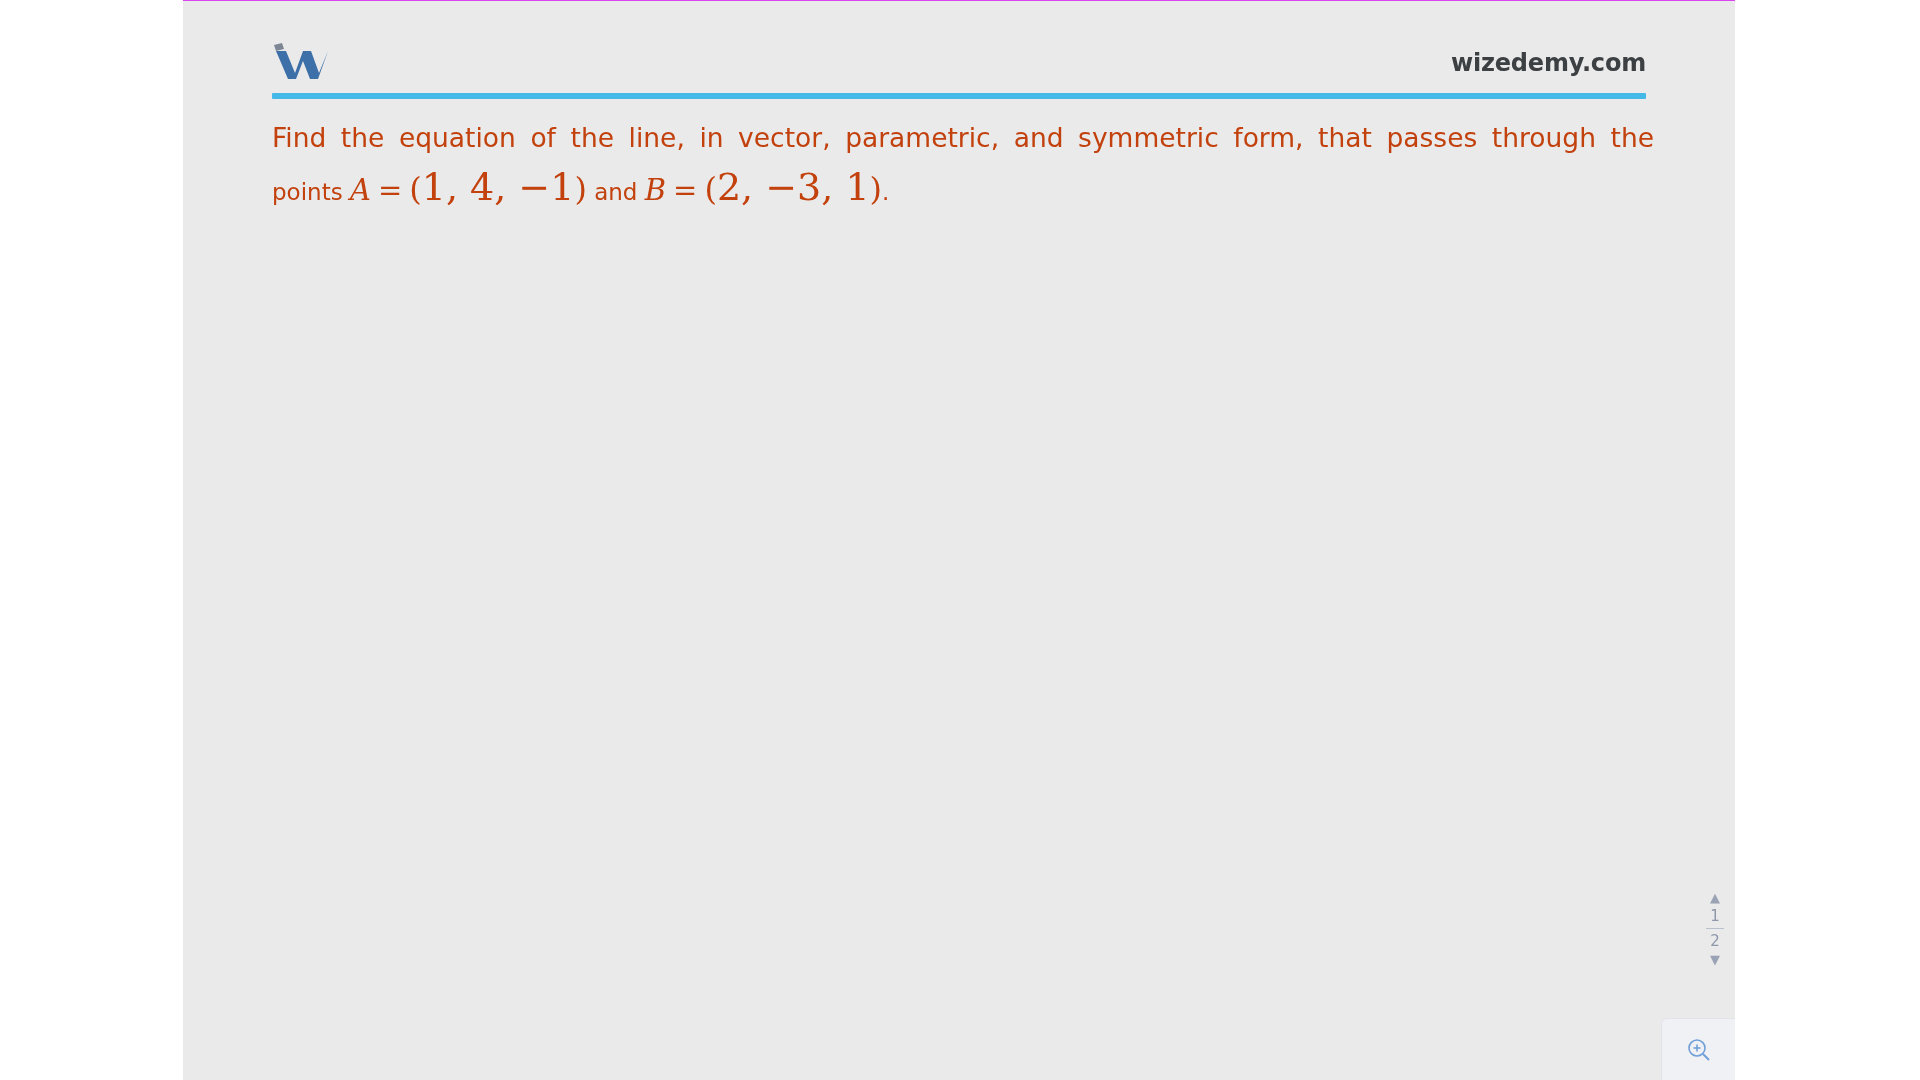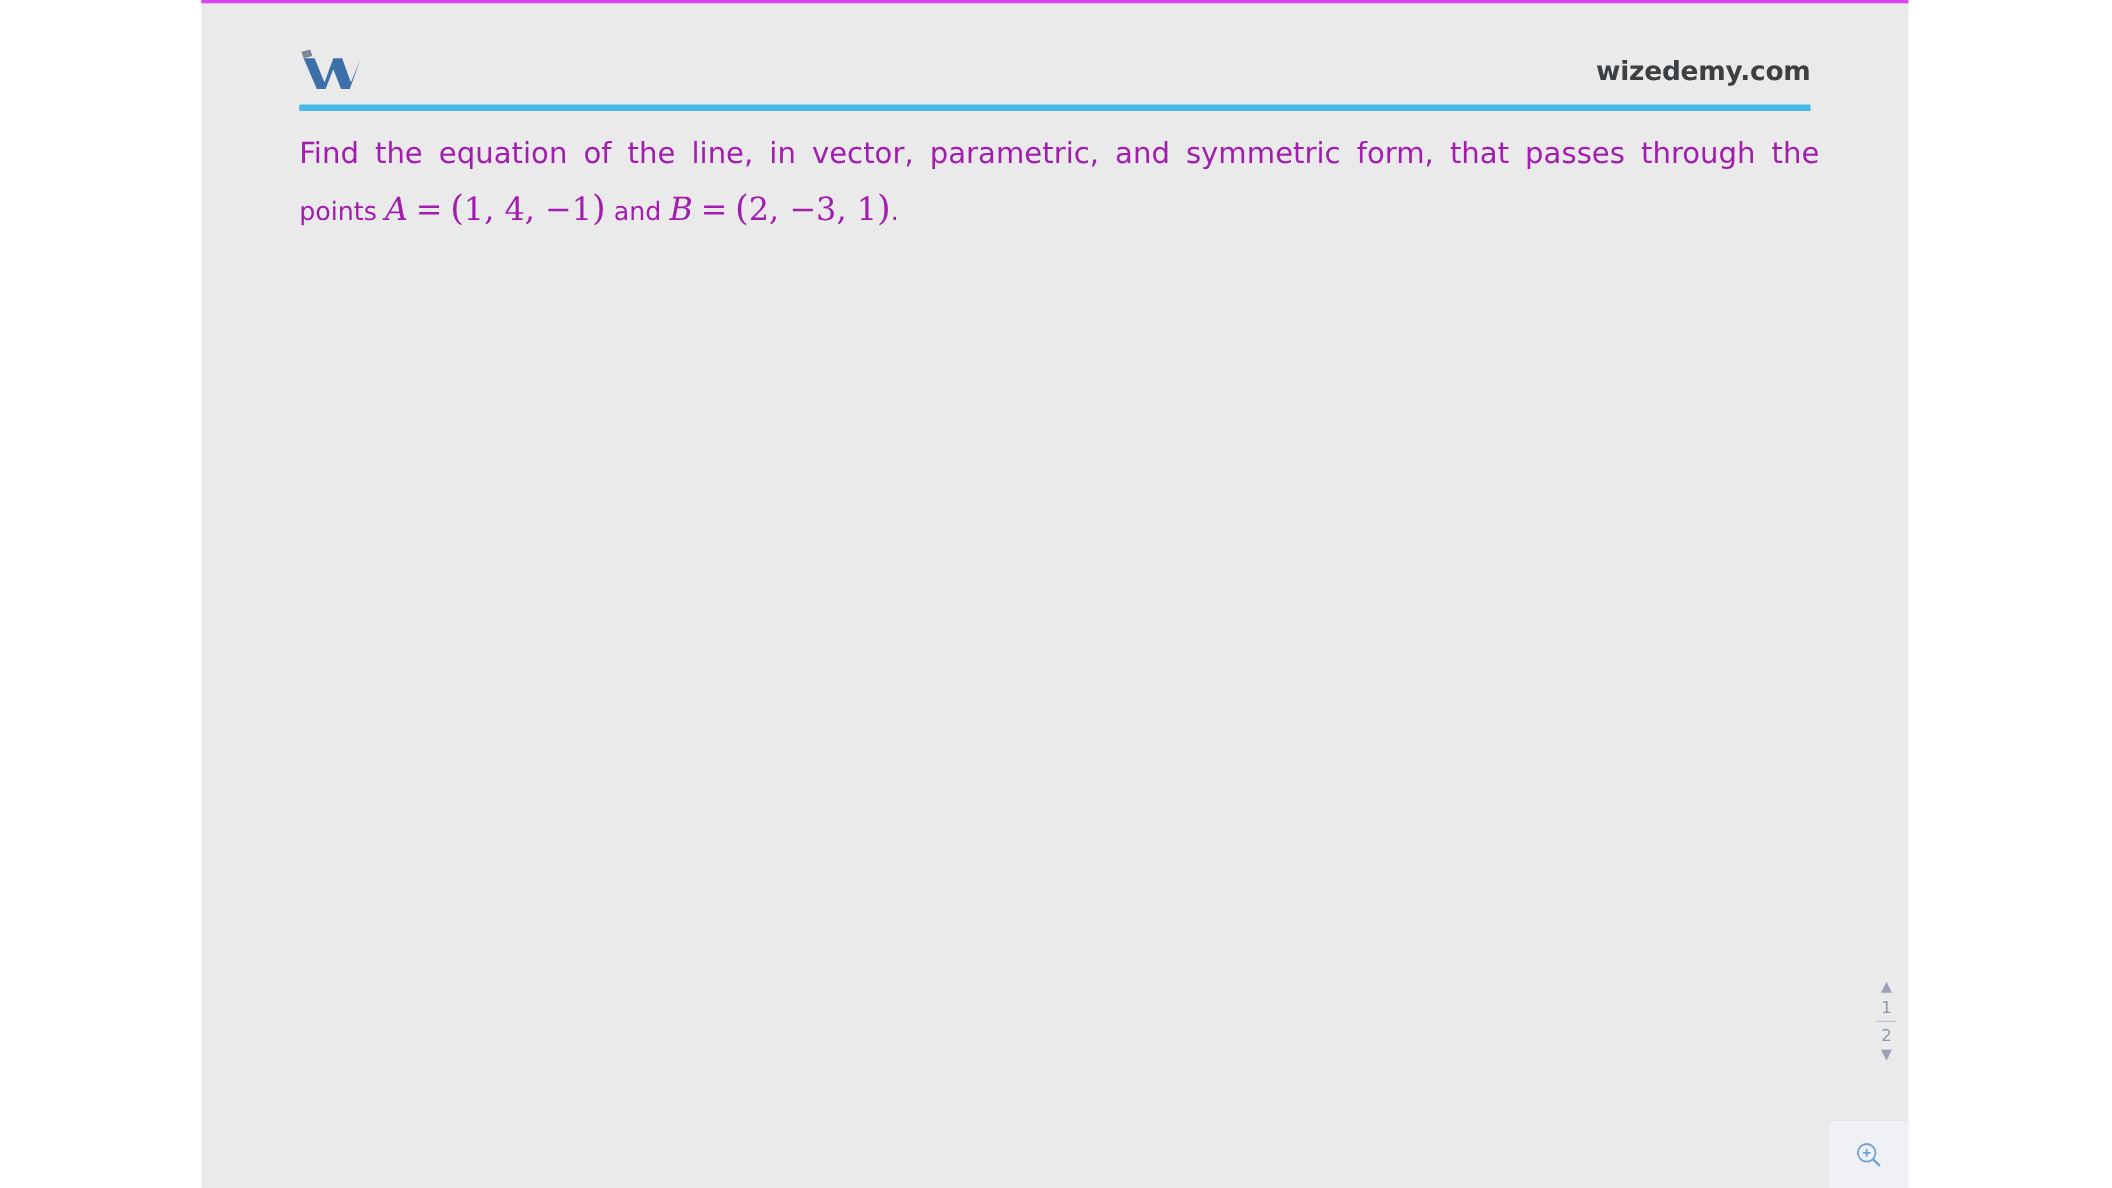--- a/index.html
+++ b/index.html
@@ -20,21 +20,21 @@
   }
 
   
   .doc-sheet {
     position: absolute;
     left: 183px;
     top: 0px;
     width: 1552px;
     height: 1080px;
     background: #eaeaea;
-    border-top: 3px solid #d946ef;
+    border-top: 1px solid #d946ef;
     box-sizing: border-box;
     overflow: hidden;
   }
 
   
   .gutter-left {
     position: absolute;
     left: 0;
     top: 0;
     width: 183px;
@@ -88,21 +88,21 @@
     border-radius: 1px;
   }
 
   
   .doc-body {
     position: absolute;
     left: 89px;
     top: 112px;
     width: 1382px;
     font-size: 26.5px;
-    color: #a21caf;
+    color: #c2410c;
     line-height: 49px;
     font-family: "DejaVu Sans", sans-serif;
   }
 
   .line1 {
     display: block;
     text-align: justify;
     text-align-last: justify;
     word-spacing: 1px;
     width: 1382px;
@@ -120,21 +120,21 @@
     font-style: italic;
     font-size: 29px;
   }
   .mop {
     font-family: "DejaVu Serif", serif;
     font-size: 29px;
     padding: 0 7px;
   }
   .mnum {
     font-family: "DejaVu Serif", serif;
-    font-size: 29px;
+    font-size: 38px;
   }
   .mpar {
     font-family: "DejaVu Serif", serif;
     font-size: 32px;
   }
   .mtext {
     font-family: "DejaVu Sans", sans-serif;
     font-size: 23px;
   }
 

